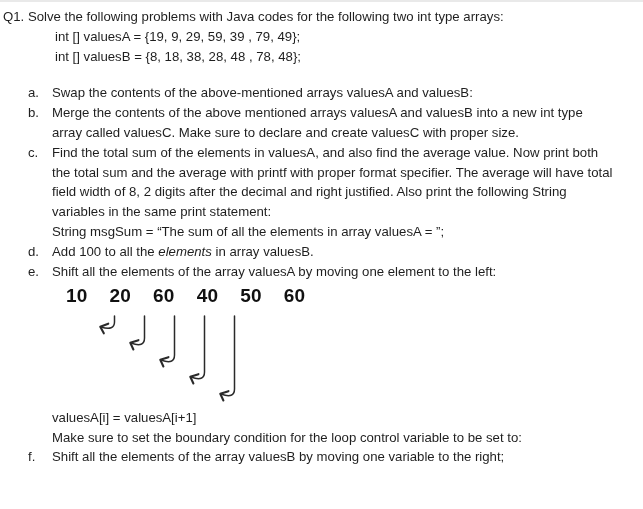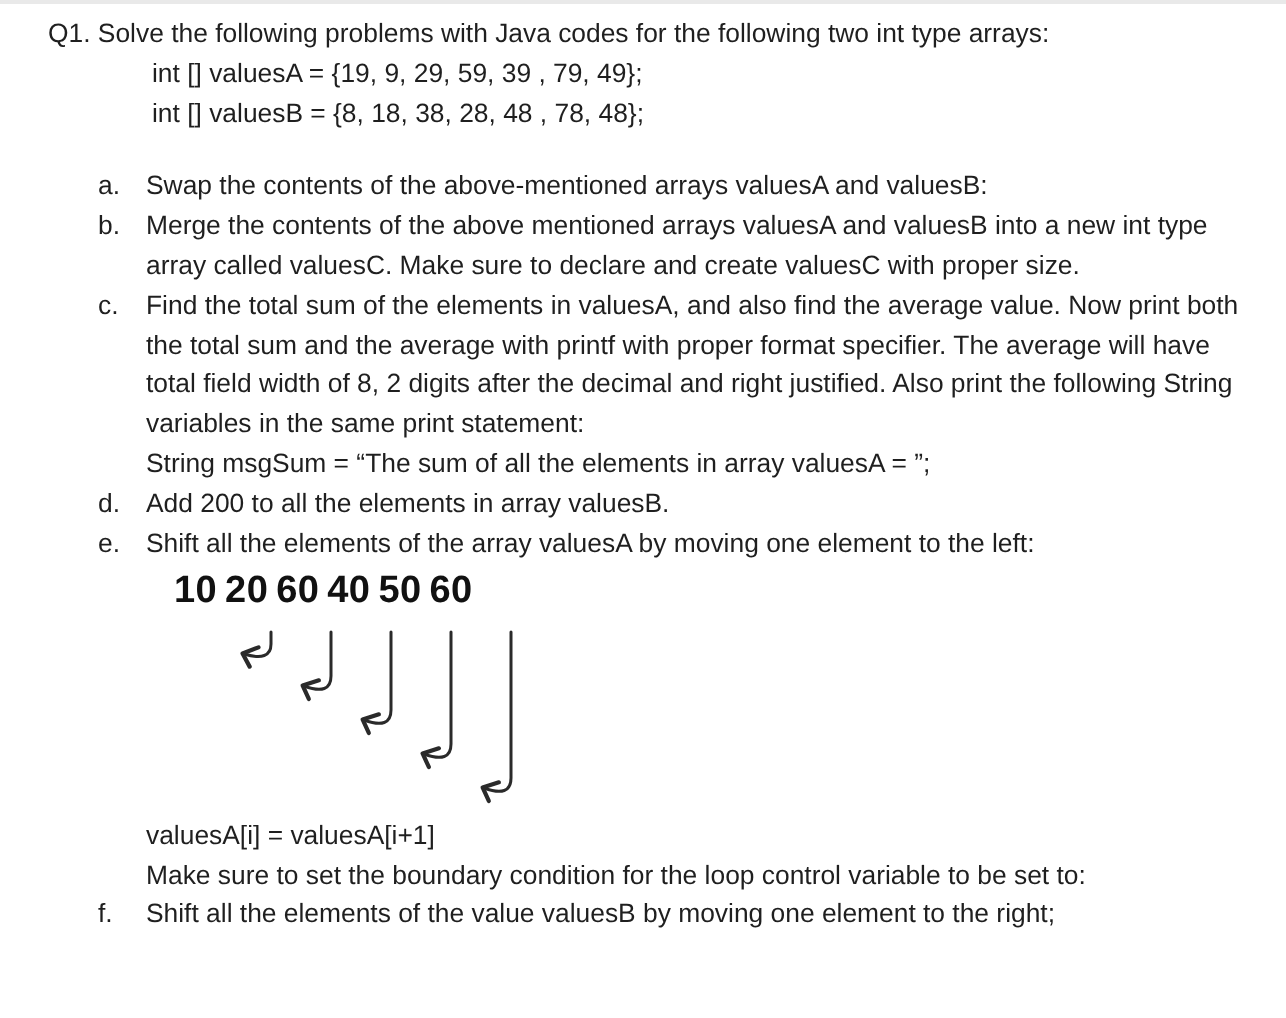--- a/index.html
+++ b/index.html
@@ -2,35 +2,35 @@
 <html><head>
 <meta charset="utf-8">
 <style>
   html, body { margin: 0; padding: 0; background: #ffffff; }
   body {
     width: 643px; height: 509px; overflow: hidden;
     font-family: "Liberation Sans", sans-serif;
     color: #1f1f1f; font-size: 13.2px; line-height: 1.5;
   }
   .topline { height: 2px; background: #e9e9e9; }
-  .page { padding: 5px 16px 0 24px; }
+  .page { padding: 5px 16px 0 3px; }
   .question { }
   .code { margin-left: 52px; }
   .list { margin-top: 17px; padding-left: 25px; }
   .item { display: flex; align-items: flex-start; }
   .item .label { width: 24px; flex: none; }
   .item .body { width: 563px; }
   .figure { margin-left: 14px; }
   .figure-numbers {
-    display: flex; gap: 4px; margin-top: 1px;
+    display: flex; gap: 22px; margin-top: 1px;
     font-size: 19px; font-weight: bold; color: #111111;
     letter-spacing: 0.2px;
   }
   .arrows { display: block; margin: 3px 0 2px 8px; }
-  .em { }
+  .em { font-style: italic; }
 </style>
 </head>
 <body>
 
 <div class="topline"></div>
 
 <div class="page">
 
   <div class="question">Q1. Solve the following problems with Java codes for the following two int type arrays:</div>
 
@@ -54,21 +54,21 @@
     <div class="item">
       <div class="label">c.</div>
       <div class="body">
         <div>Find the total sum of the elements in valuesA, and also find the average value. Now print both the total sum and the average with printf with proper format specifier. The average will have total field width of 8, 2 digits after the decimal and right justified. Also print the following String variables in the same print statement:</div>
         <div>String msgSum = “The sum of all the elements in array valuesA = ”;</div>
       </div>
     </div>
 
     <div class="item">
       <div class="label">d.</div>
-      <div class="body"><span>Add 200 to all the </span><span class="em">elements</span><span> in array valuesB.</span></div>
+      <div class="body"><span>Add 100 to all the </span><span class="em">elements</span><span> in array valuesB.</span></div>
     </div>
 
     <div class="item">
       <div class="label">e.</div>
       <div class="body">
         <div>Shift all the elements of the array valuesA by moving one element to the left:</div>
 
         <div class="figure">
           <div class="figure-numbers">
             <span>10</span>
@@ -94,17 +94,17 @@
           </svg>
         </div>
 
         <div>valuesA[i] = valuesA[i+1]</div>
         <div>Make sure to set the boundary condition for the loop control variable to be set to:</div>
       </div>
     </div>
 
     <div class="item">
       <div class="label">f.</div>
-      <div class="body">Shift all the elements of the value valuesB by moving one element to the right;</div>
+      <div class="body">Shift all the elements of the array valuesB by moving one variable to the right;</div>
     </div>
 
   </div>
 </div>
 
 </body></html>

